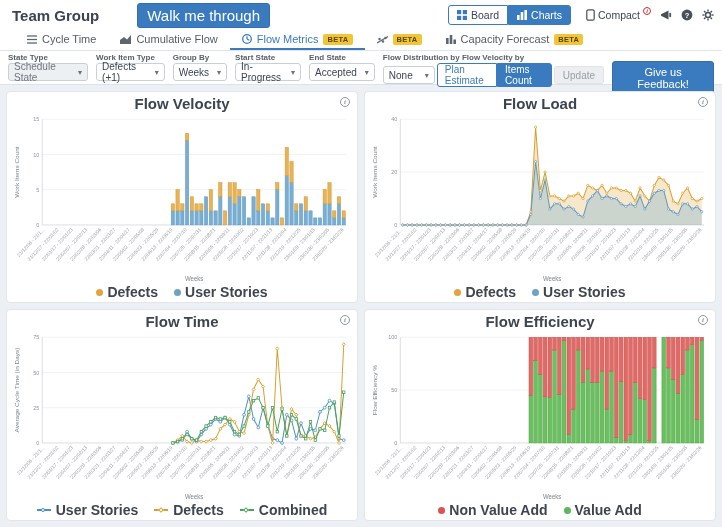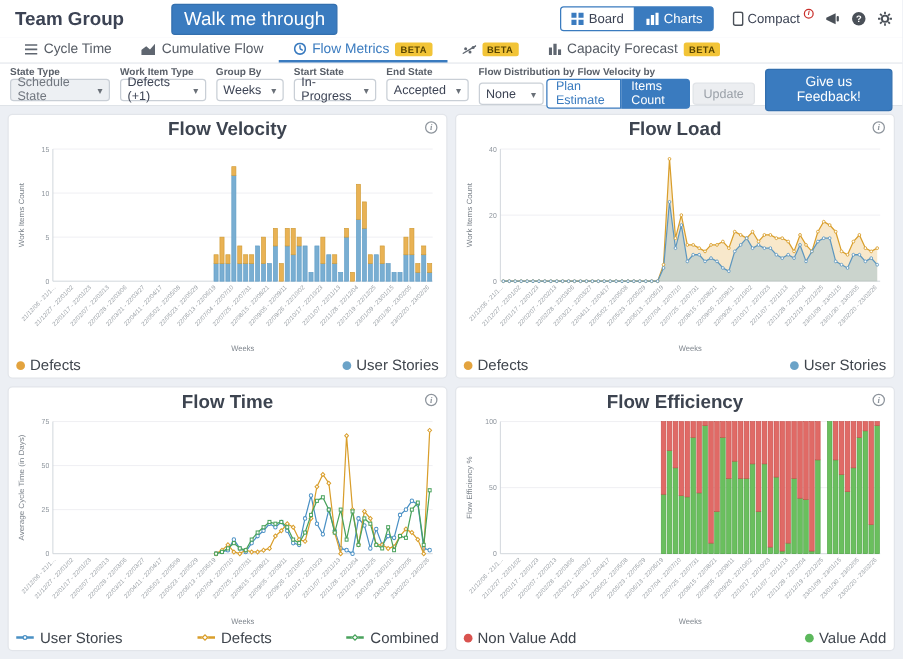--- a/index.html
+++ b/index.html
@@ -11,48 +11,48 @@
   .walk{margin-left:38px}
   .hdr-right{margin-left:auto;display:flex;align-items:center;gap:9px}
   .seg{display:flex}
   .seg .seg-btn{display:flex;align-items:center;gap:4px;font-size:10.5px;padding:3px 8px;border:1px solid #3a7bbf;cursor:pointer;background:#fff;color:#3c4354}
   .seg .seg-btn:first-child{border-radius:3px 0 0 3px}
   .seg .seg-btn:last-child{border-radius:0 3px 3px 0;background:#3a7bbf;color:#fff}
   .compact{display:flex;align-items:center;gap:3px;font-size:10.5px;color:#3c4354;cursor:pointer;margin-left:6px}
   .sup-i{font-size:6px;color:#c9302c;border:1px solid #c9302c;border-radius:50%;width:8px;height:8px;line-height:6px;text-align:center;position:relative;top:-4px;font-style:italic;font-weight:bold}
   .tool-ic{cursor:pointer;display:flex;align-items:center}
   
-  .tabs{height:21px;background:#fff;display:flex;align-items:stretch;border-bottom:1px solid #e1e5ea;padding-left:8px}
+  .tabs{height:21px;background:#fff;display:flex;align-items:stretch;border-bottom:1px solid #e1e5ea;padding-left:15px}
   .tab{display:flex;align-items:center;gap:5px;font-size:11px;color:#555b64;padding:0 12px;cursor:pointer;border-bottom:2px solid transparent}
   .tab.active{color:#3a7bbf;border-bottom-color:#3a7bbf}
   .beta{background:#f2c437;color:#584400;font-size:7.5px;font-weight:bold;border-radius:2px;padding:1px 4px;letter-spacing:.3px}
   
   .fbar{height:34px;background:#fff;border-bottom:1px solid #dfe3e8;display:flex;align-items:flex-start;padding:2px 8px 0;gap:8px}
   .fgrp{display:flex;flex-direction:column;gap:1px}
   .flabel{font-size:8px;font-weight:bold;color:#5a6069;white-space:nowrap}
   .sel{display:flex;align-items:center;justify-content:space-between;border:1px solid #c9cfd6;border-radius:3px;background:#fff;height:18px;font-size:10px;color:#3c4354;padding:0 5px;cursor:pointer;min-width:60px}
   .sel::after{content:"▾";color:#6a7078;font-size:8px;margin-left:8px}
   .sel.disabled{background:#edf0f3;color:#70767e}
   .ctl-row{display:flex;align-items:center;gap:2px}
   .seg2{display:flex}
   .seg2 .s2{font-size:10px;padding:11px 7px;height:18px;display:flex;align-items:center;border:1px solid #3a7bbf;cursor:pointer;background:#fff;color:#3a7bbf;border-radius:3px 0 0 3px}
   .seg2 .s2.on{background:#3a7bbf;color:#fff;border-radius:0 3px 3px 0}
   .upd{background:#eceef1;color:#9aa0a8;border:1px solid #e0e3e7;border-radius:3px;font-size:10px;height:18px;padding:0 8px;cursor:default}
-  .fb{margin-left:auto;margin-top:2px;font-size:11px;padding:4px 10px}
+  .fb{margin-left:auto;margin-top:8px;font-size:11px;padding:4px 10px}
   
   .grid{padding:6px;display:grid;grid-template-columns:1fr 1fr;grid-template-rows:1fr 1fr;gap:6px;height:442px}
   .panel{background:#fff;border:1px solid #e2e5ea;border-radius:4px;padding:3px 6px 2px;position:relative;display:flex;flex-direction:column}
   .ptitle{text-align:center;font-size:15px;font-weight:bold;color:#3d4450;height:17px}
   .info-i{position:absolute;right:7px;top:5px;width:10px;height:10px;border:1px solid #8d949c;border-radius:50%;color:#8d949c;font-size:7px;line-height:9px;text-align:center;font-family:"Liberation Serif",serif;font-style:italic;font-weight:bold;cursor:pointer}
   .chart-svg{width:100%;flex:1}
   svg text{font-family:"Liberation Sans",sans-serif}
   .yt{font-size:5.6px;fill:#8d949c;text-anchor:end}
   .xt{font-size:4.9px;fill:#9aa0a6;text-anchor:end}
   .at{font-size:6.2px;fill:#7d848c}
-  .legend{display:flex;justify-content:space-between;align-items:center;gap:16px;height:16px;font-size:12px;font-weight:normal;color:#3f454d}
+  .legend{display:flex;justify-content:center;align-items:center;gap:16px;height:16px;font-size:14px;font-weight:bold;color:#3f454d}
   .leg-item{display:flex;align-items:center;cursor:pointer}
   .lm-dot{width:7px;height:7px;border-radius:50%;display:inline-block;margin-right:4px}
   .lm-line{width:14px;height:2px;display:inline-block;position:relative;margin-right:5px}
   .lm-line span{position:absolute;left:4.5px;top:-1.5px;width:4px;height:4px;background:#fff;border:1.2px solid}
   .lm-line .mk-circle{border-radius:50%}
   .lm-line .mk-diamond{transform:rotate(45deg)}
   .ic{flex:0 0 auto}
 </style>
 </head>
 <body>

